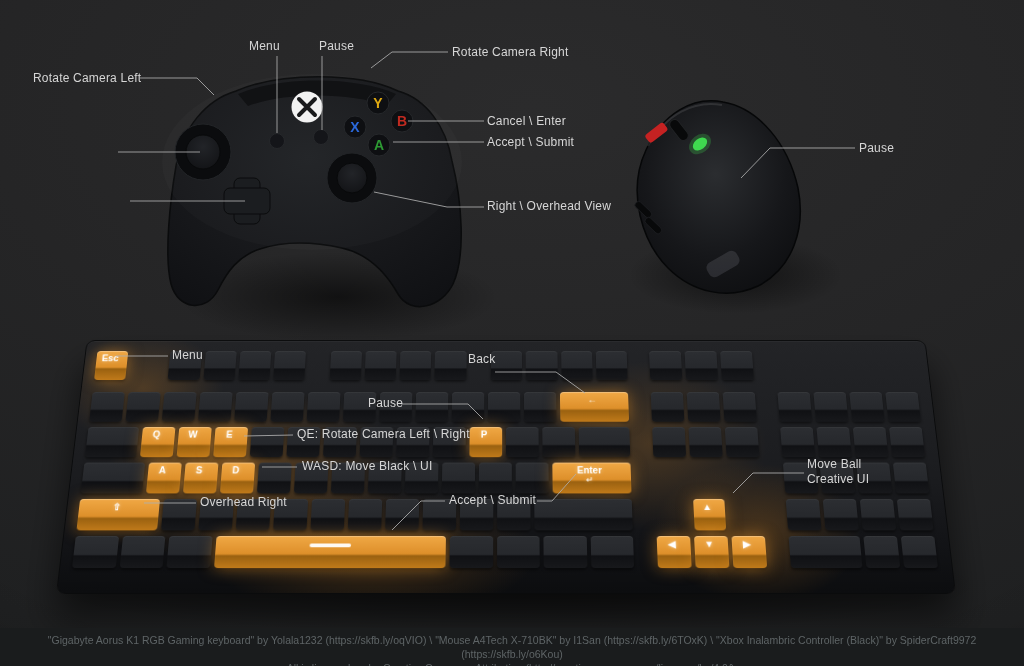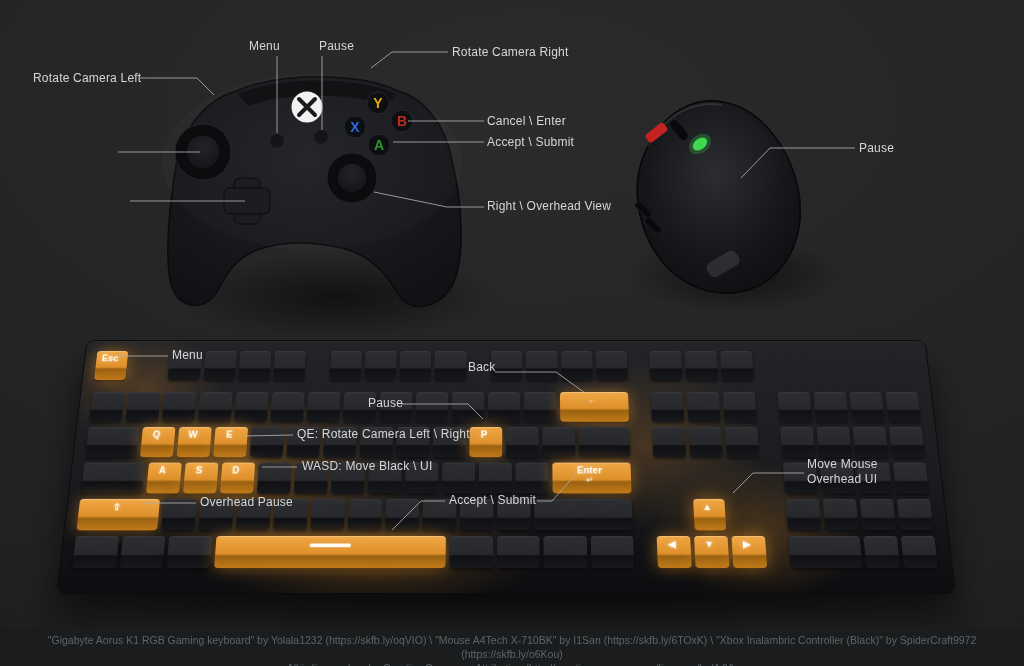--- a/index.html
+++ b/index.html
@@ -383,27 +383,27 @@
 
 <div class="ann" style="left:33px;top:71px">Rotate Camera Left</div>
 <div class="ann" style="left:249px;top:39px">Menu</div>
 <div class="ann" style="left:319px;top:39px">Pause</div>
 <div class="ann" style="left:452px;top:45px">Rotate Camera Right</div>
 <div class="ann" style="left:487px;top:114px">Cancel \ Enter</div>
 <div class="ann" style="left:487px;top:135px">Accept \ Submit</div>
 <div class="ann" style="left:487px;top:199px">Right \ Overhead View</div>
 <div class="ann" style="left:859px;top:141px">Pause</div>
 <div class="ann" style="left:172px;top:348px">Menu</div>
-<div class="ann" style="left:468px;top:360px">Back</div>
+<div class="ann" style="left:468px;top:352px">Back</div>
 <div class="ann" style="left:368px;top:396px">Pause</div>
 <div class="ann" style="left:297px;top:427px">QE: Rotate Camera Left \ Right</div>
 <div class="ann" style="left:302px;top:459px">WASD: Move Black \ UI</div>
-<div class="ann" style="left:200px;top:495px">Overhead Pause</div>
+<div class="ann" style="left:200px;top:495px">Overhead Right</div>
 <div class="ann" style="left:449px;top:493px">Accept \ Submit</div>
 <div class="ann" style="left:807px;top:457px">
-  <div>Move Mouse</div>
-  <div>Overhead UI</div>
+  <div>Move Ball</div>
+  <div>Creative UI</div>
 </div>
 
 <div id="credits">
   <div>"Gigabyte Aorus K1 RGB Gaming keyboard" by Yolala1232 (https://skfb.ly/oqVIO) \ "Mouse A4Tech X-710BK" by I1San (https://skfb.ly/6TOxK) \ "Xbox Inalambric Controller (Black)" by SpiderCraft9972 (https://skfb.ly/o6Kou)</div>
   <div>All is licensed under Creative Commons Attribution (http://creativecommons.org/licenses/by/4.0/).</div>
 </div>
 
 </body></html>

